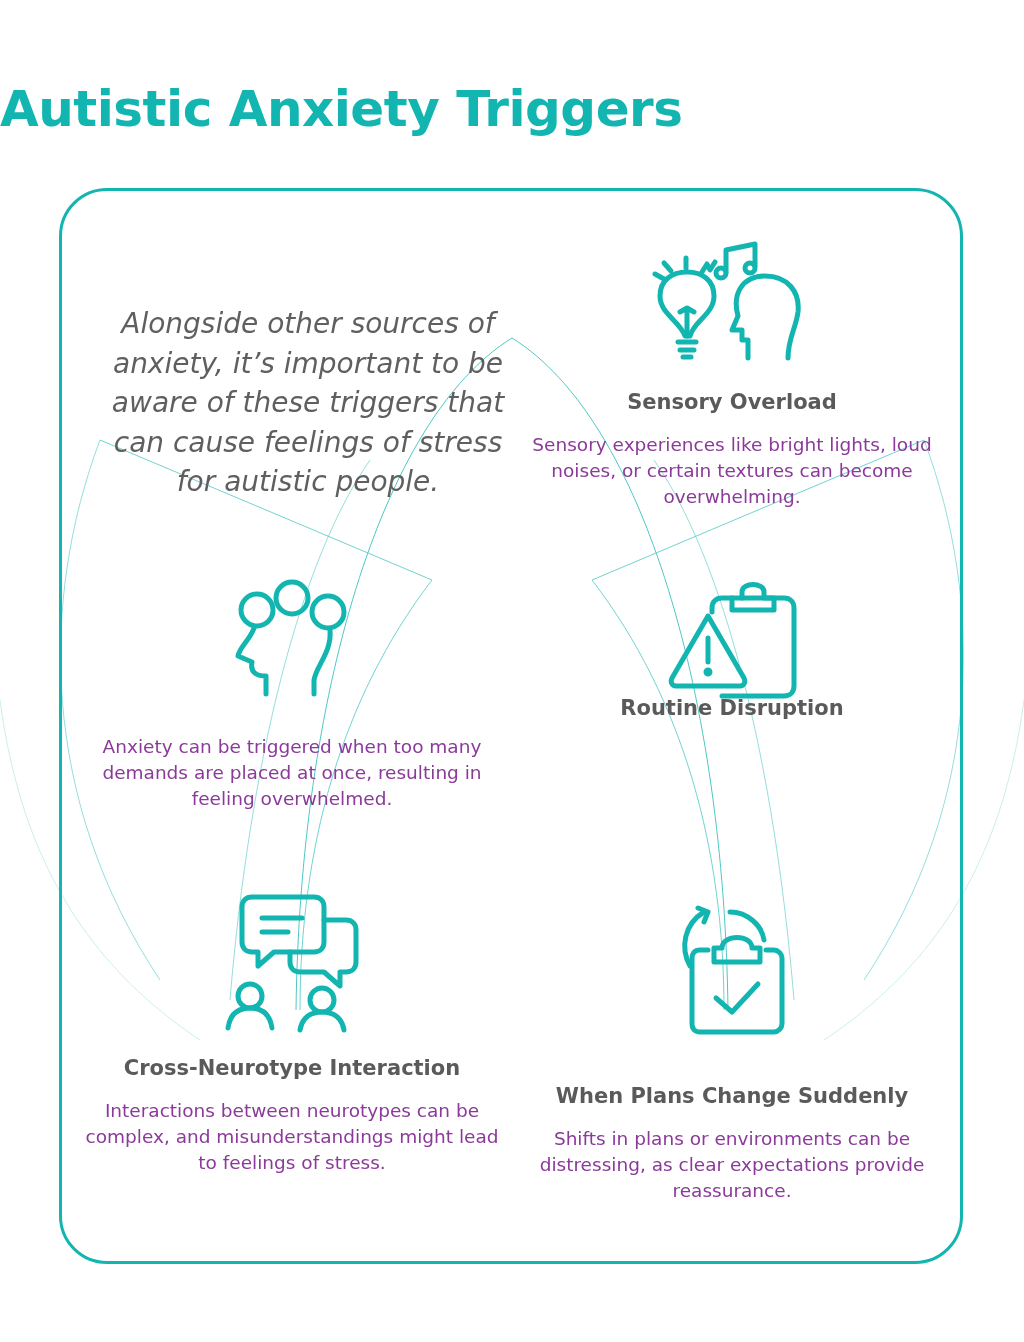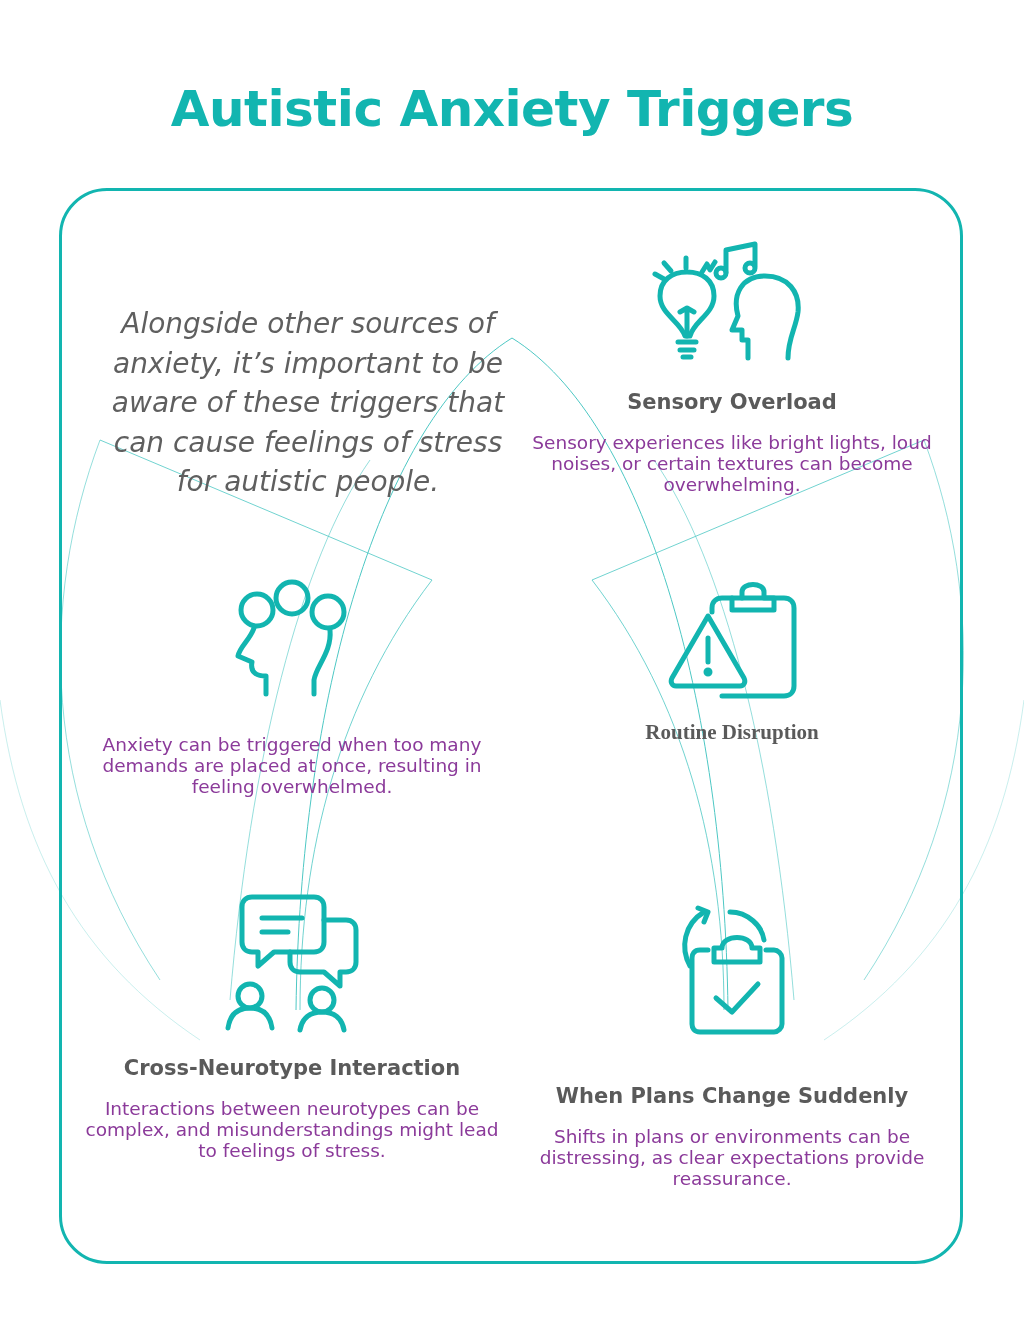--- a/index.html
+++ b/index.html
@@ -1,25 +1,25 @@
 <!DOCTYPE html>
 <html><head>
 <meta charset="utf-8">
 <style>
   html, body { margin:0; padding:0; background:#ffffff; }
   body { width:1024px; height:1342px; position:relative; overflow:hidden; font-family:"DejaVu Sans", sans-serif; }
-  .title { position:absolute; top:72px; left:0; width:1024px; text-align:center; color:#12b5b0; font-family:"DejaVu Sans", sans-serif; font-weight:bold; font-size:50px; letter-spacing:-0.5px; margin:0; line-height:74px; }
+  .title { position:absolute; top:72px; left:0; width:1024px; text-align:left; color:#12b5b0; font-family:"DejaVu Sans", sans-serif; font-weight:bold; font-size:50px; letter-spacing:-0.5px; margin:0; line-height:74px; }
   .frame { position:absolute; left:59px; top:188px; width:904px; height:1076px; border:3px solid #12b5b0; border-radius:48px; box-sizing:border-box; }
   .deco { position:absolute; left:0; top:0; width:1024px; height:1342px; pointer-events:none; }
   .intro { position:absolute; left:92px; top:288px; width:400px; text-align:center; color:#5f5f5f; font-size:28px; line-height:39.5px; margin:16px;font-style:italic; }
   .card { position:absolute; width:420px; text-align:center; }
   .icon { position:absolute; }
   .icon svg { display:block; }
   .card h2 { margin:0; color:#5a5a5a; font-size:21px; font-weight:bold; line-height:28px; }
-  .card p { margin:16px 0 0 0; color:#8b3a9a; font-size:18.5px; line-height:21px; }
+  .card p { margin:16px 0 0 0; color:#8b3a9a; font-size:18.5px; line-height:26px; }
 </style>
 </head>
 <body>
 
 <svg class="deco" viewBox="0 0 1024 1342" fill="none" stroke="#12b5b0" stroke-width="1" opacity="0.75">
   <path d="M296 1010 C 300 700, 380 420, 512 338 C 644 420, 724 700, 728 1010"></path>
   <path d="M230 1000 C 250 760, 300 560, 370 460" opacity="0.6"></path>
   <path d="M794 1000 C 774 760, 724 560, 654 460" opacity="0.6"></path>
   <path d="M100 440 L 432 580 C 340 700, 300 850, 300 1010" opacity="0.8"></path>
   <path d="M924 440 L 592 580 C 684 700, 724 850, 724 1010" opacity="0.8"></path>
@@ -70,21 +70,21 @@
 
 <div class="icon" style="left:666px;top:576px;">
   <svg width="136" height="126" viewBox="0 0 136 126" fill="none" stroke="#12b5b0" stroke-width="5" stroke-linecap="round" stroke-linejoin="round">
     <path d="M56 120 L118 120 C 124 120, 128 116, 128 110 L128 32 C 128 26, 124 22, 118 22 L56 22 C 50 22, 46 26, 46 32 L46 36"></path>
     <path d="M66 22 L66 34 L108 34 L108 22 L98 22 L98 16 C 98 6, 76 6, 76 16 L76 22"></path>
     <path d="M42 40 L6 102 C 4 106, 6 110, 10 110 L74 110 C 78 110, 80 106, 78 102 Z"></path>
     <path d="M42 62 L42 86"></path>
       <circle cx="42" cy="96" r="2" fill="#12b5b0"></circle>
   </svg>
 </div>
-<div class="card" style="left:522px;top:718px;font-family:Liberation Serif, serif;">
+<div class="card" style="left:522px;top:694px;">
   <h2>Routine Disruption</h2>
 </div>
 
 <div class="icon" style="left:222px;top:892px;">
   <svg width="140" height="142" viewBox="0 0 140 142" fill="none" stroke="#12b5b0" stroke-width="5" stroke-linecap="round" stroke-linejoin="round">
     <path d="M30 5 L92 5 C 98 5, 102 9, 102 15 L102 50 C 102 56, 98 60, 92 60 L52 60 L36 74 L36 60 L30 60 C 24 60, 20 56, 20 50 L20 15 C 20 9, 24 5, 30 5 Z"></path>
     <path d="M40 26 L80 26 M40 40 L66 40"></path>
     <path d="M102 28 L124 28 C 130 28, 134 32, 134 38 L134 70 C 134 76, 130 80, 124 80 L118 80 L118 94 L102 80 L78 80 C 72 80, 68 76, 68 70 L68 60"></path>
     <circle cx="28" cy="104" r="12"></circle>
       <path d="M6 136 C 8 122, 16 116, 28 116 C 40 116, 48 122, 50 136"></path>

